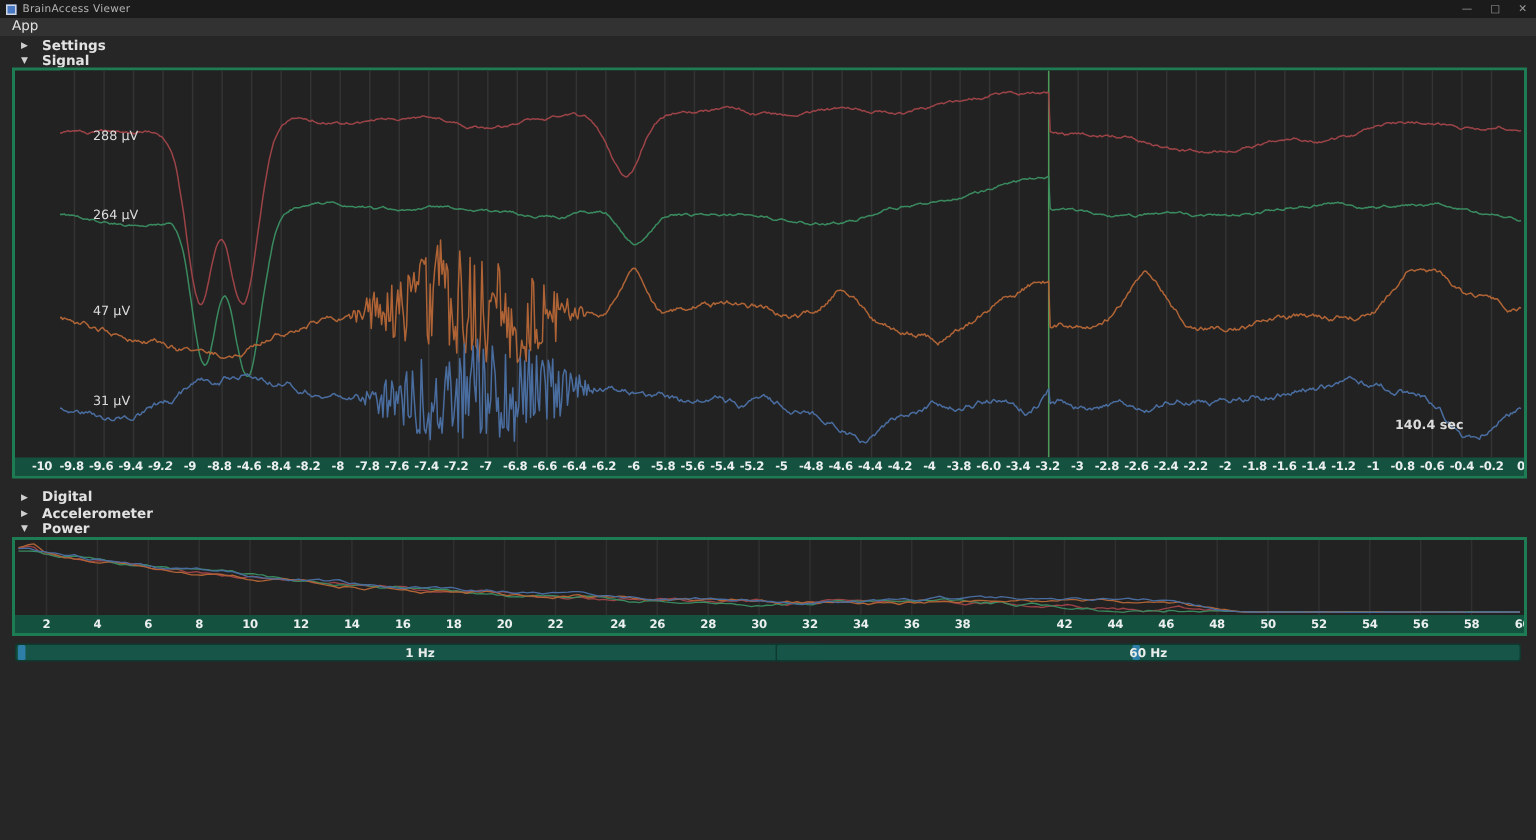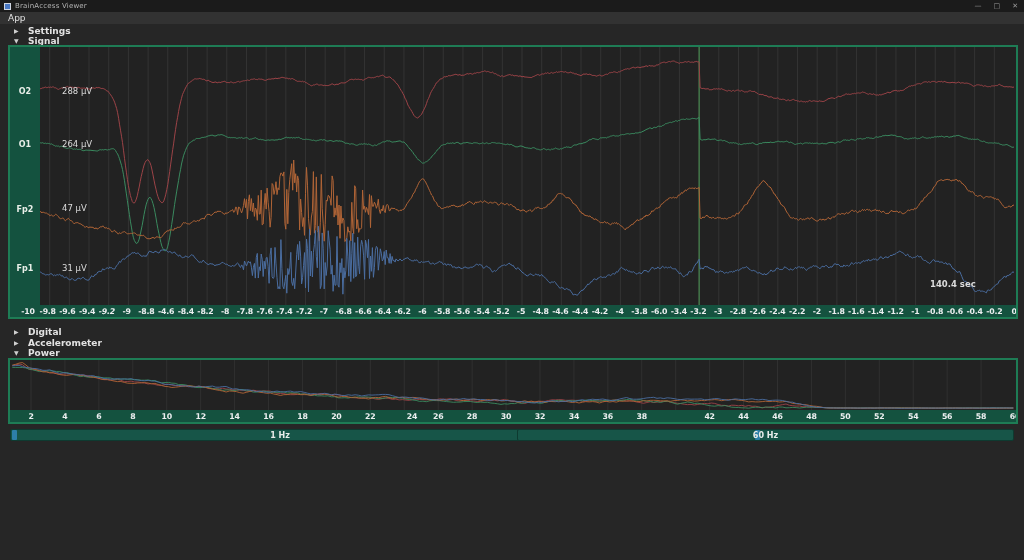--- a/index.html
+++ b/index.html
@@ -85,26 +85,20 @@
 <div class="sect" style="top:337px">
   <span class="arrow">▶</span>
   <span>Accelerometer</span>
 </div>
 <div class="sect" style="top:347px">
   <span class="arrow">▼</span>
   <span>Power</span>
 </div>
 
 <div class="plotbox" id="signalbox">
-  <div class="chanstrip">
-    <span class="chan" style="top:44px">O2</span>
-    <span class="chan" style="top:97px">O1</span>
-    <span class="chan" style="top:162px">Fp2</span>
-    <span class="chan" style="top:221px">Fp1</span>
-  </div>
   <div class="plotarea" id="signal-area">
     <svg id="signal-svg" width="976" height="258">
         <line x1="9.68" y1="0" x2="9.68" y2="258" stroke="#343434" stroke-width="1"></line>
         <line x1="29.36" y1="0" x2="29.36" y2="258" stroke="#343434" stroke-width="1"></line>
         <line x1="49.04" y1="0" x2="49.04" y2="258" stroke="#343434" stroke-width="1"></line>
         <line x1="68.72" y1="0" x2="68.72" y2="258" stroke="#343434" stroke-width="1"></line>
         <line x1="88.4" y1="0" x2="88.4" y2="258" stroke="#343434" stroke-width="1"></line>
         <line x1="108.08" y1="0" x2="108.08" y2="258" stroke="#343434" stroke-width="1"></line>
         <line x1="127.75999999999999" y1="0" x2="127.75999999999999" y2="258" stroke="#343434" stroke-width="1"></line>
         <line x1="147.44" y1="0" x2="147.44" y2="258" stroke="#343434" stroke-width="1"></line>

